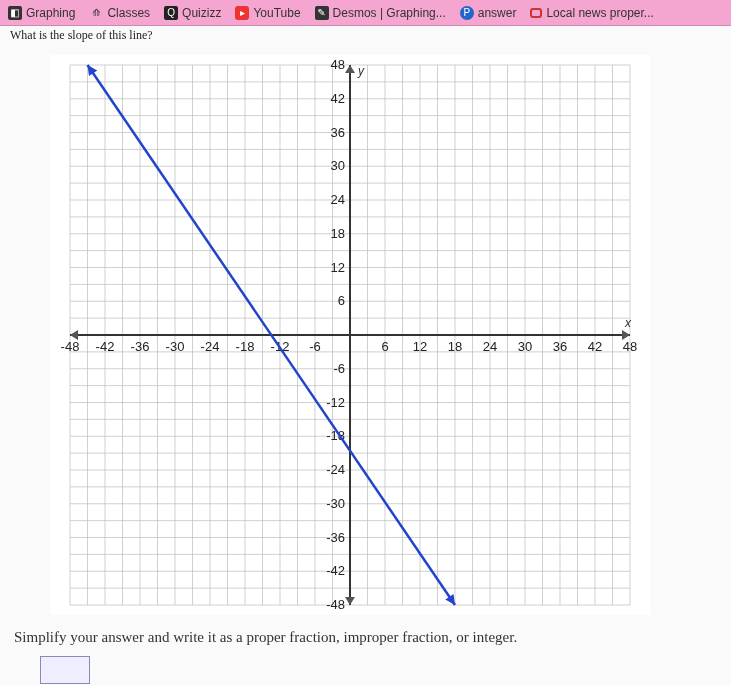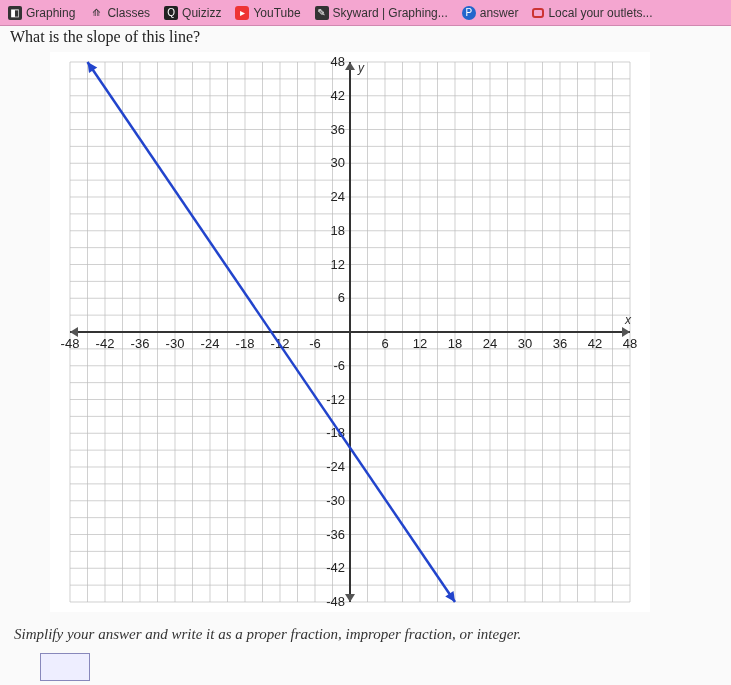--- a/index.html
+++ b/index.html
@@ -43,38 +43,37 @@
     .icon-youtube { background: #e33; color: #fff; border-radius: 3px; }
     .icon-desmos { background: #333; color: #fff; }
     .icon-pearson { background: #2266cc; color: #fff; border-radius: 50%; }
     .icon-local { border: 2px solid #c33; border-radius: 3px; width: 12px; height: 10px; }
     
     .question-area {
       padding: 2px 10px 0 10px;
     }
     .question-text {
       font-family: Georgia, serif;
-      font-size: 16px;
+      font-size: 12px;
       color: #222;
-      margin-bottom: 6px;
+      margin-bottom: 12px;
     }
     .graph-container {
       width: 600px;
       height: 560px;
       margin: 0 auto 8px 40px;
       position: relative;
       background: #fff;
     }
     .graph-svg {
       width: 100%;
       height: 100%;
     }
     .simplify-text {
       font-family: Georgia, serif;
-      font-style: italic;
       font-size: 15px;
       color: #333;
       padding: 6px 4px 10px 4px;
     }
     .answer-box {
       width: 50px;
       height: 28px;
       border: 1px solid #88b;
       margin-left: 30px;
       background: #eef;
@@ -95,29 +94,29 @@
   <div class="bookmark-item">
     <span class="bm-icon icon-quizizz">Q</span>
     <span>Quizizz</span>
   </div>
   <div class="bookmark-item">
     <span class="bm-icon icon-youtube">▸</span>
     <span>YouTube</span>
   </div>
   <div class="bookmark-item">
     <span class="bm-icon icon-desmos">✎</span>
-    <span>Skyward | Graphing...</span>
+    <span>Desmos | Graphing...</span>
   </div>
   <div class="bookmark-item">
     <span class="bm-icon icon-pearson">P</span>
     <span>answer</span>
   </div>
   <div class="bookmark-item">
     <span class="bm-icon icon-local"></span>
-    <span>Local your outlets...</span>
+    <span>Local news proper...</span>
   </div>
 </div>
 
 <div class="question-area">
   <div class="question-text">What is the slope of this line?</div>
   
   <div class="graph-container">
     <svg class="graph-svg" viewBox="0 0 600 560">
 
       <g id="grid-group">

